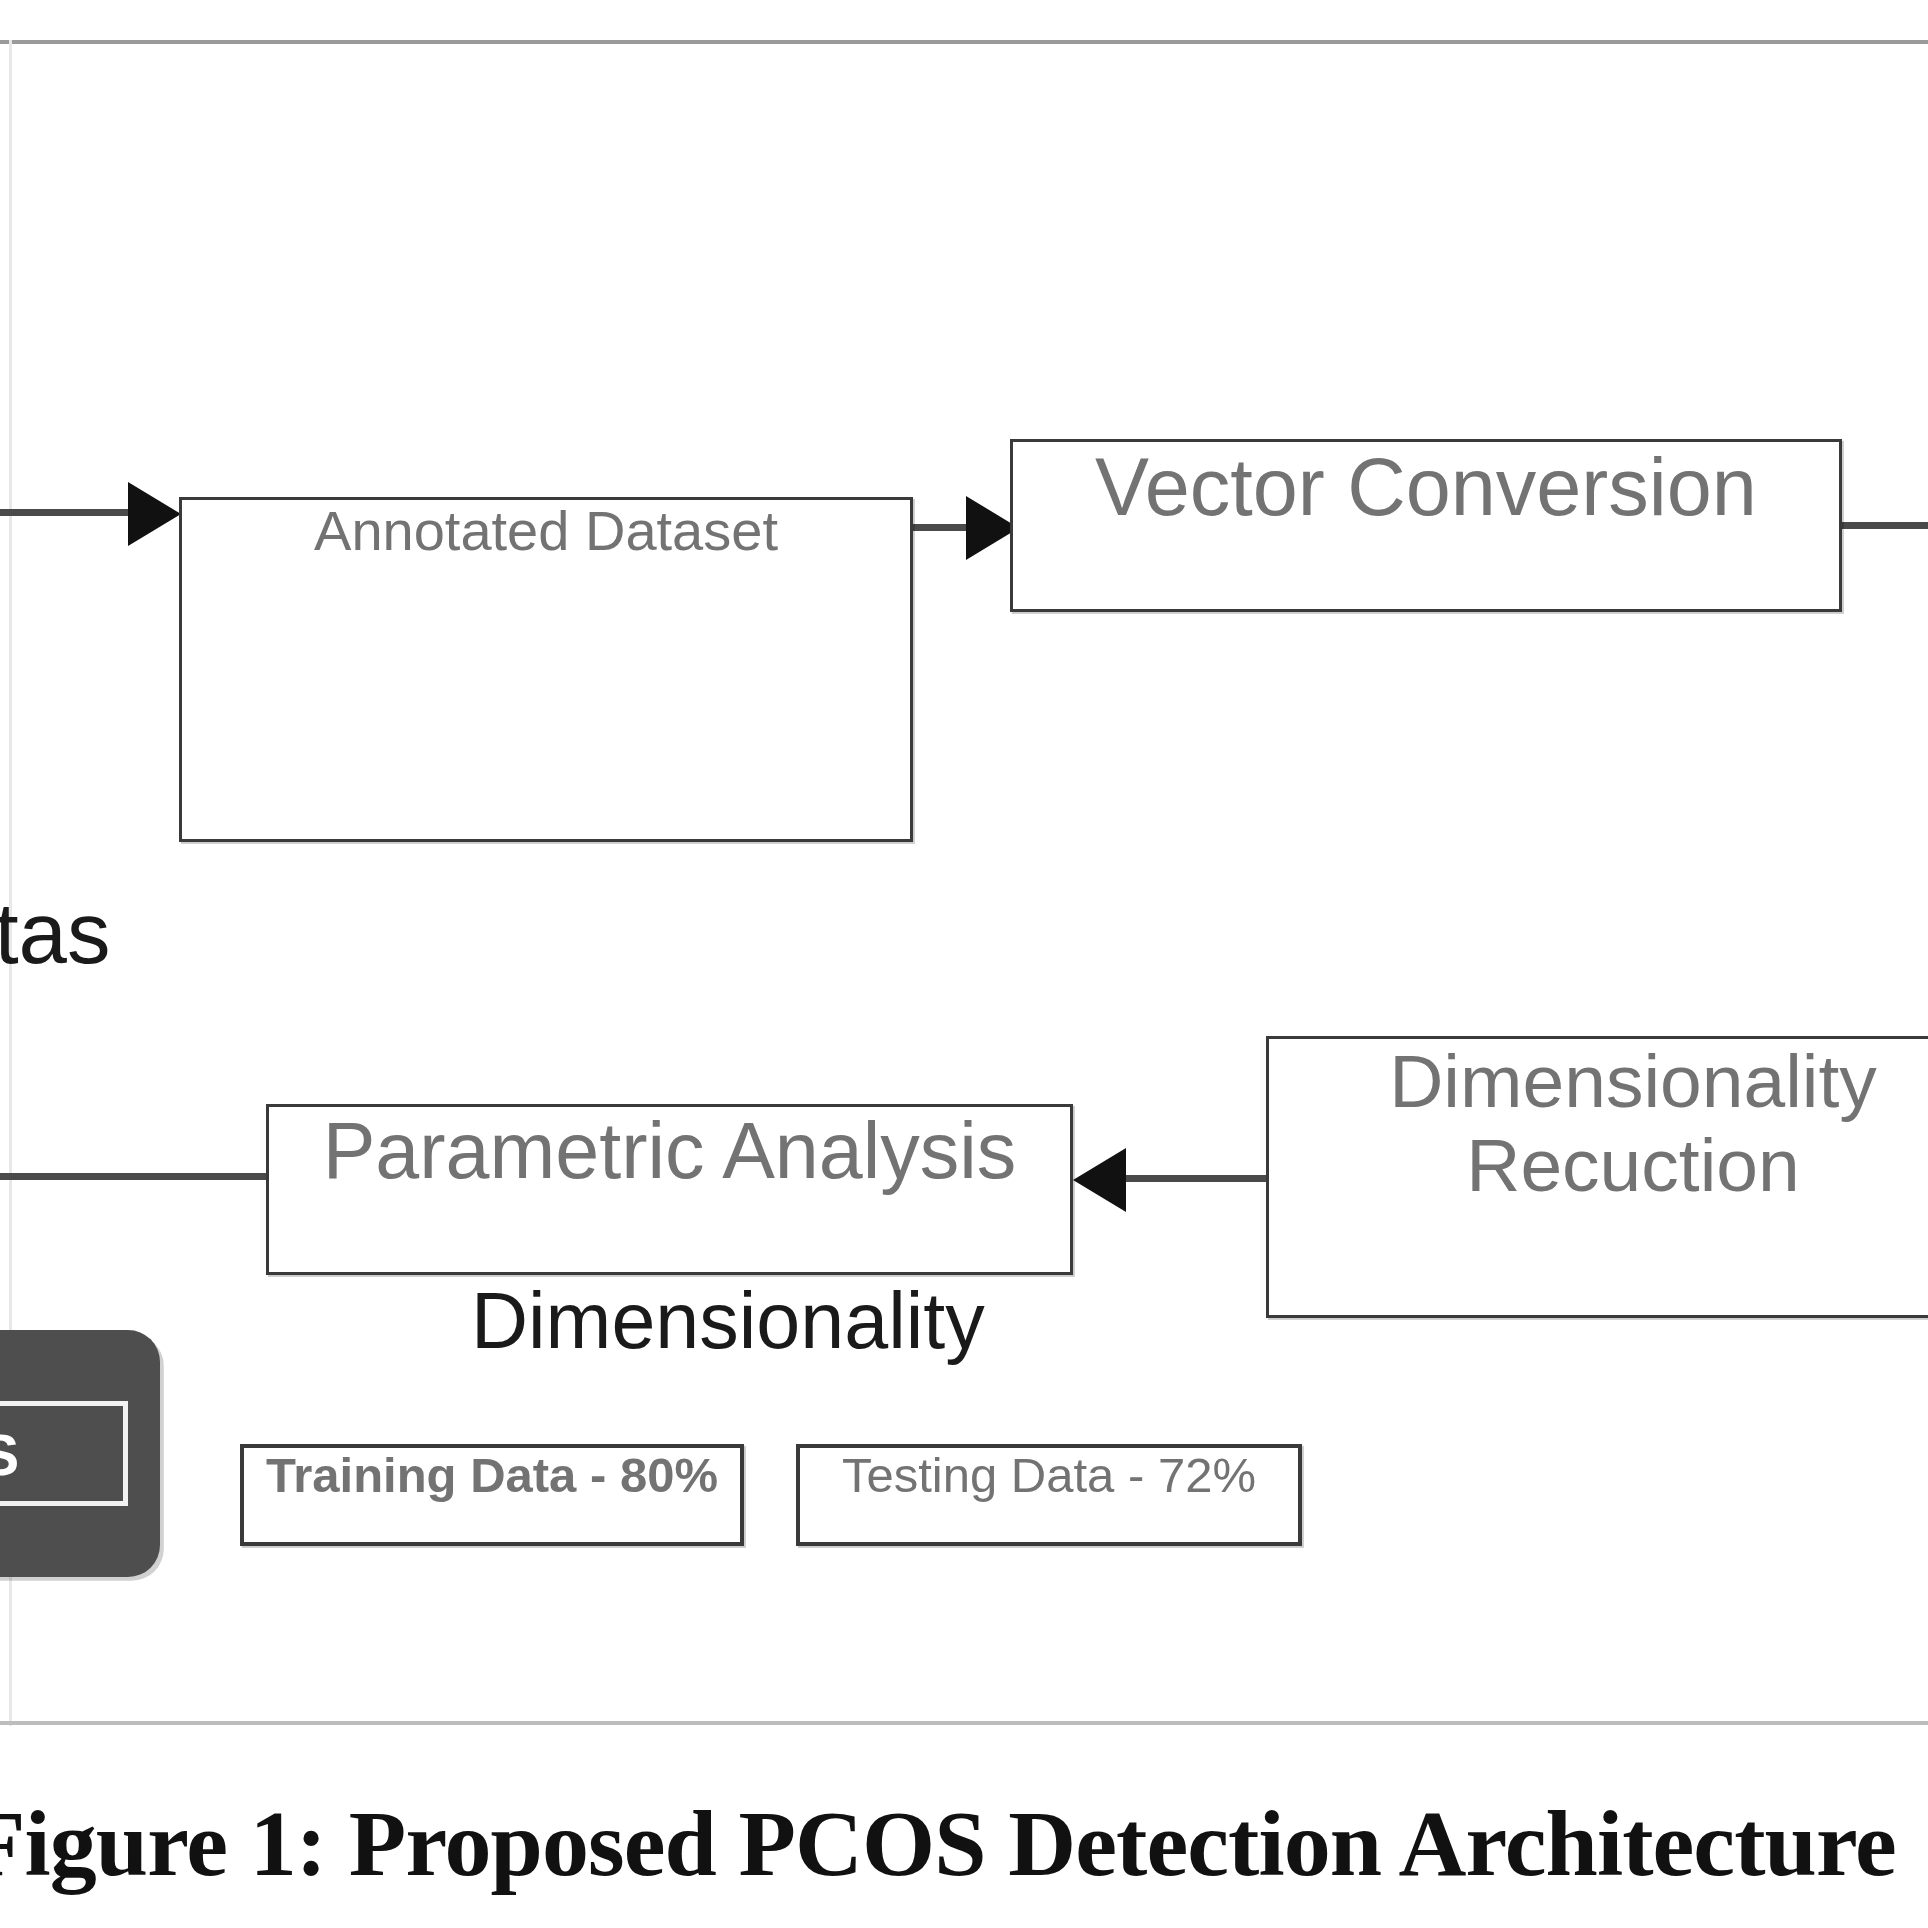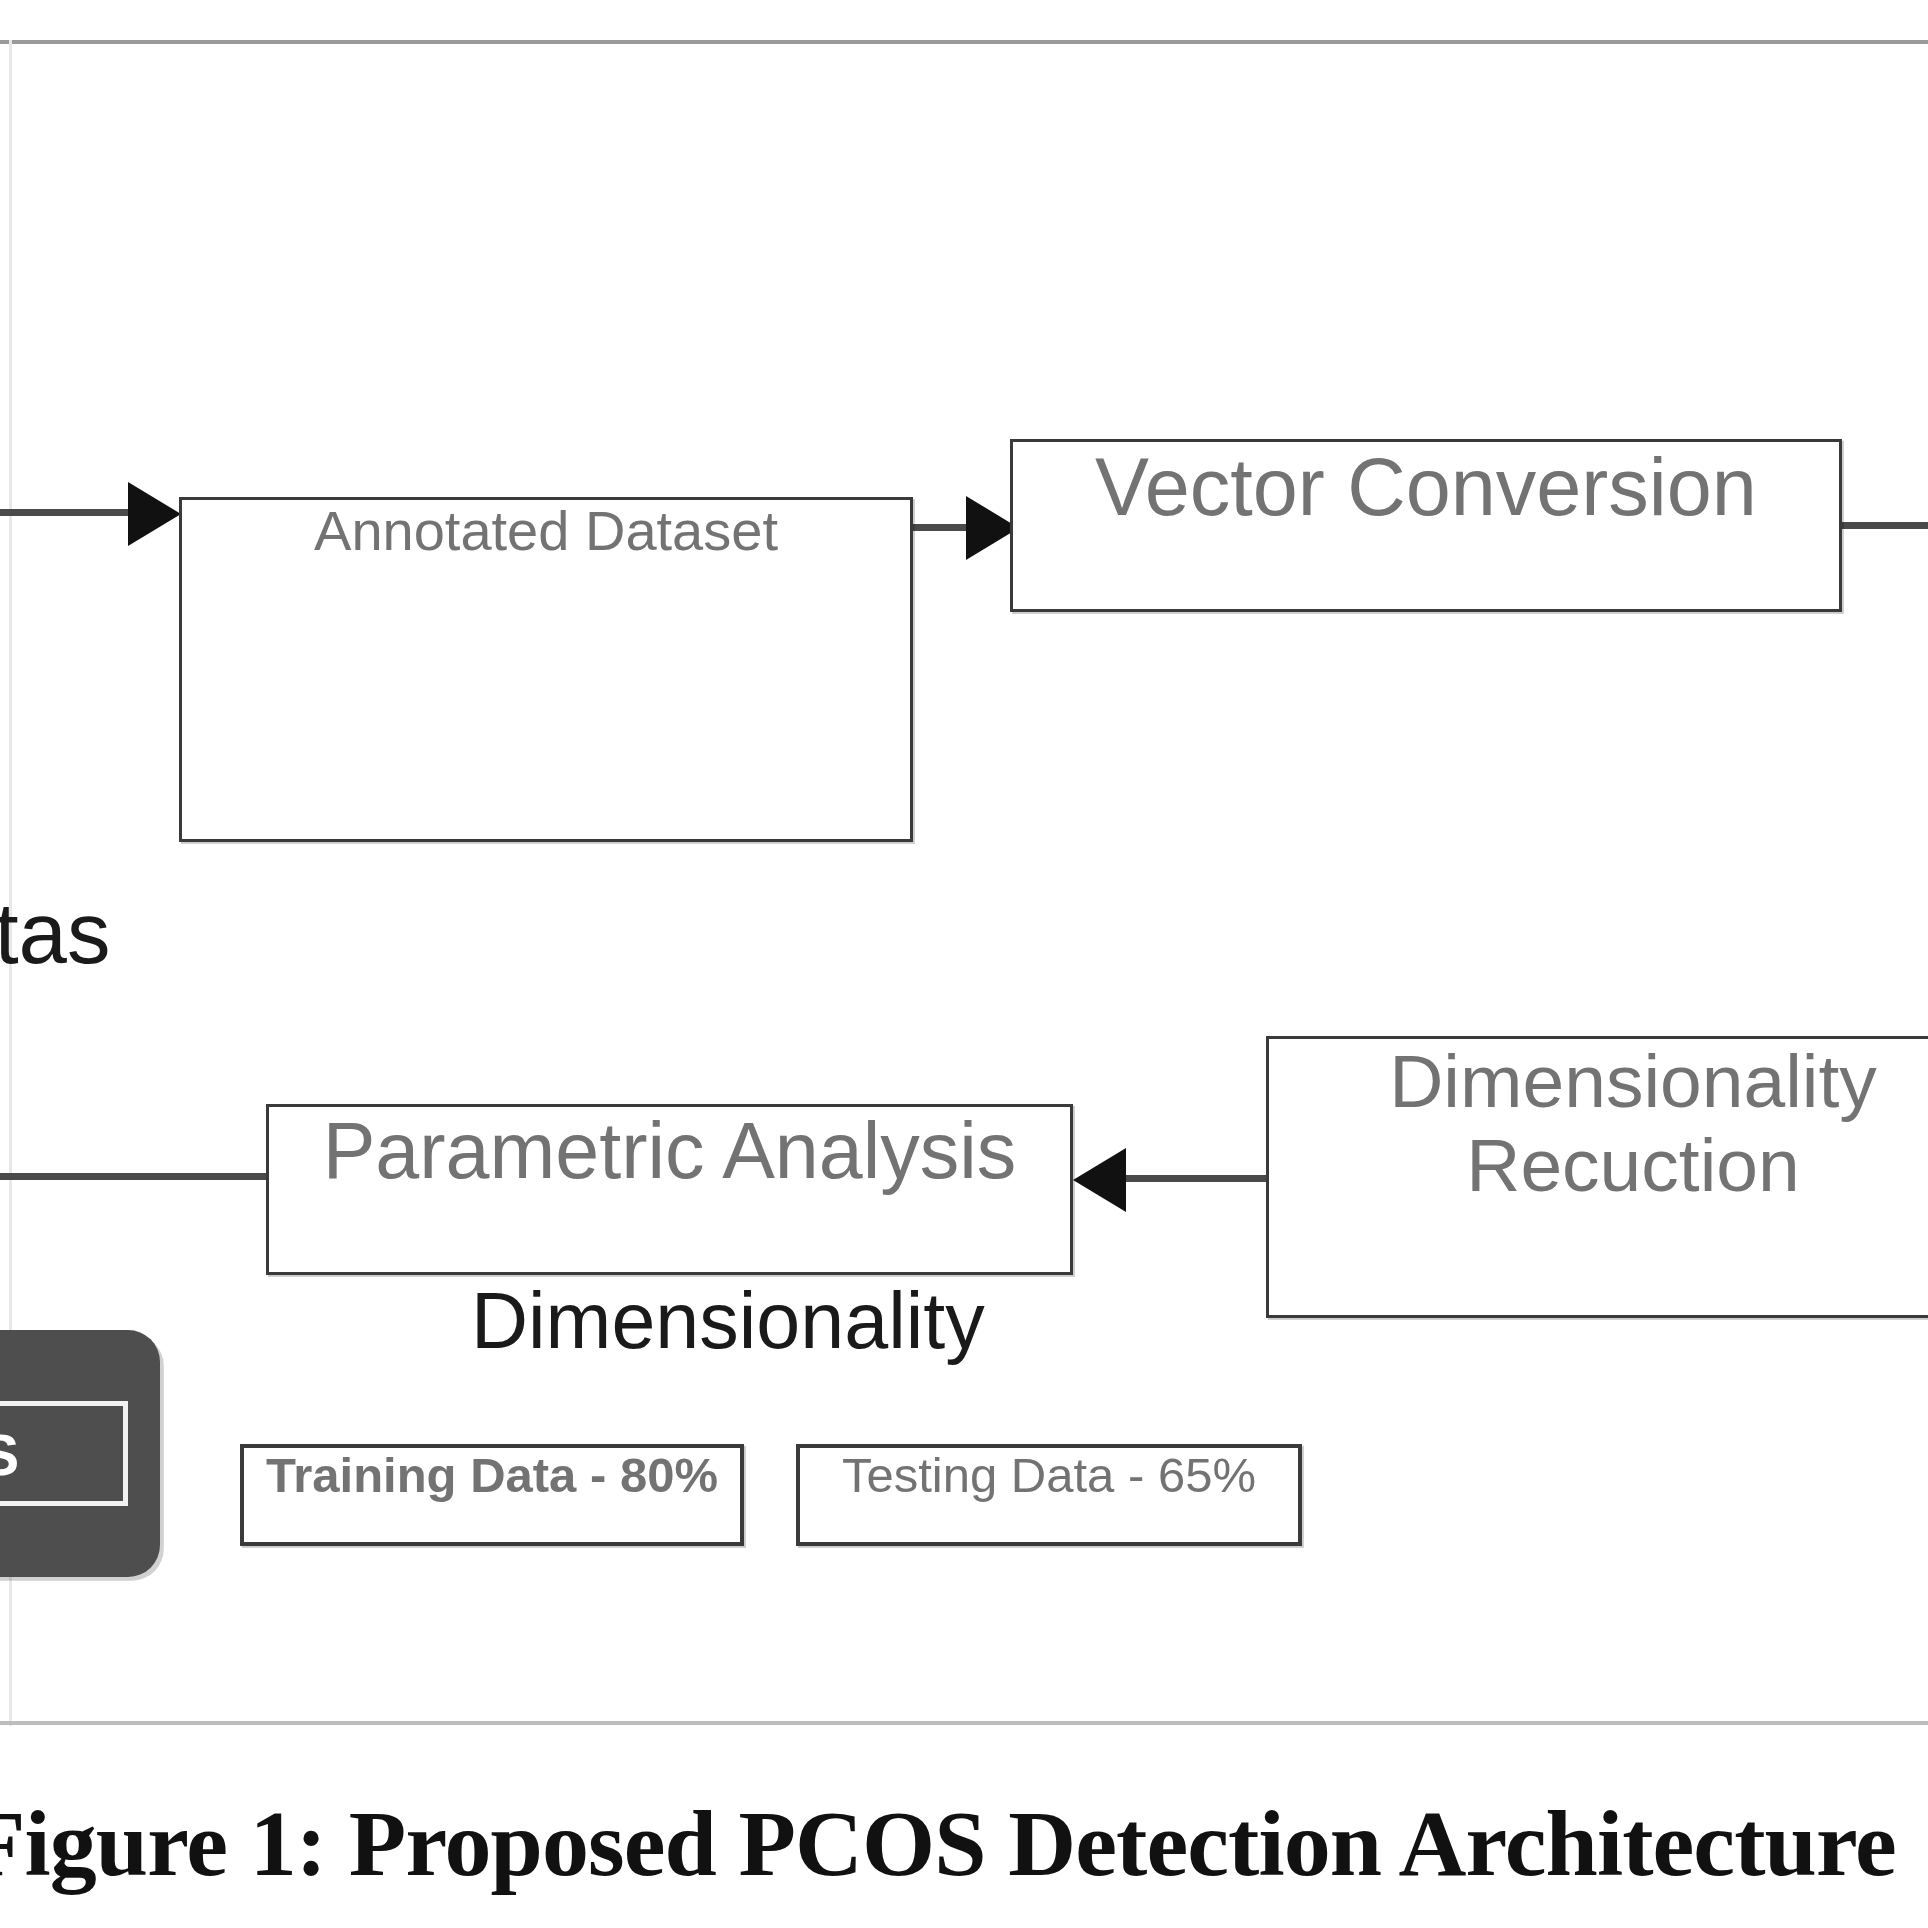--- a/index.html
+++ b/index.html
@@ -162,21 +162,21 @@
 
 <div class="node" id="node-dimensionality-reduction">
   <span class="label">Dimensionality Recuction</span>
 </div>
 
 <div class="node" id="node-training-data">
   <span class="label">Training Data - 80%</span>
 </div>
 
 <div class="node" id="node-testing-data">
-  <span class="label">Testing Data - 65%</span>
+  <span class="label">Testing Data - 72%</span>
 </div>
 
 <div class="free-text" id="text-tas">tas</div>
 <div class="free-text" id="text-classification">Dimensionality</div>
 
 <div id="chip-cropped"></div>
 <div id="chip-inner-box"></div>
 <div id="chip-label">ES</div>
 
 <div id="figure-caption">Figure 1: Proposed PCOS Detection Architecture</div>

